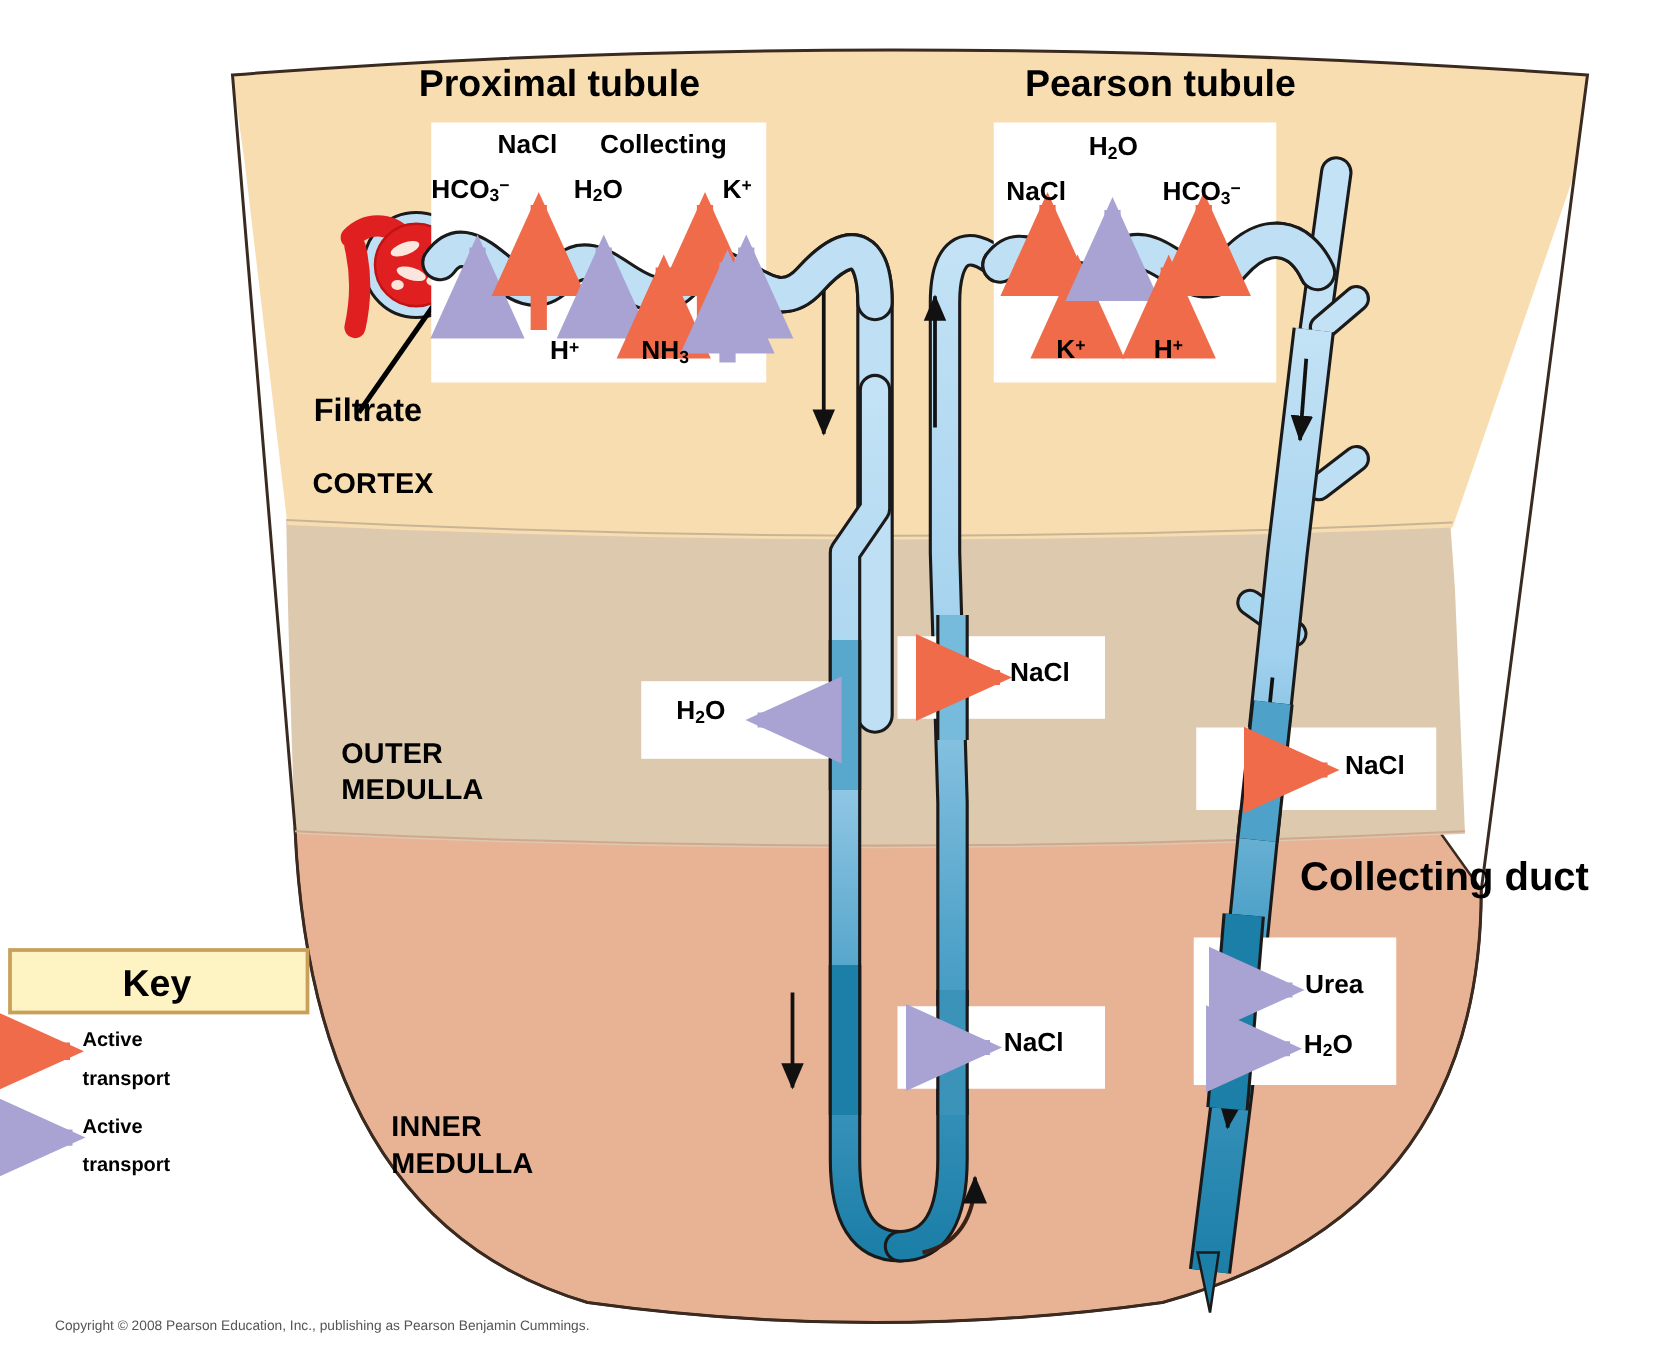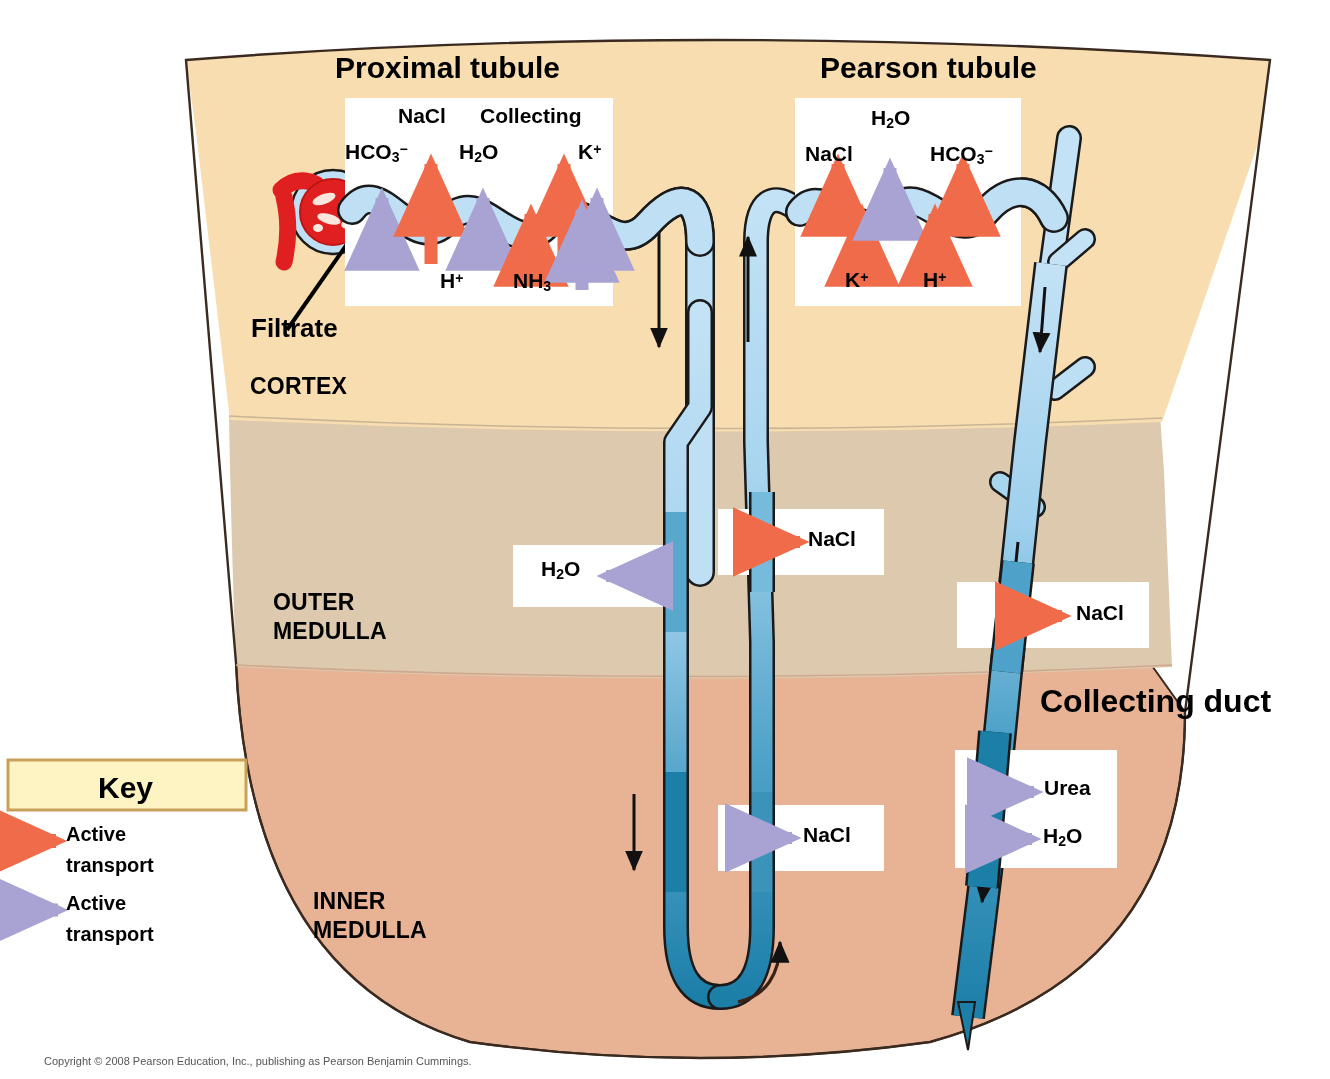--- a/index.html
+++ b/index.html
@@ -9,21 +9,21 @@
   svg#scene{position:absolute;left:0;top:0;width:1330px;height:1079px;}
 
   .lbl{position:absolute;color:#000;font-weight:bold;line-height:1.05;white-space:nowrap;}
   .title-lg{font-size:30px;}
   .zone-lbl{font-size:23px;letter-spacing:.2px;}
   .chem{font-size:21px;}
   .chem sub{font-size:14px;vertical-align:-3px;}
   .chem sup{font-size:14px;vertical-align:5px;}
   .big-lbl{font-size:32px;}
   .key-title{font-size:30px;}
-  .key-item{font-size:20px;line-height:1.08;white-space:normal;}
+  .key-item{font-size:16px;line-height:1.08;white-space:normal;}
   .copyright{position:absolute;left:5px;top:1043px;font-size:11px;font-weight:normal;
              color:#555;font-family:"Liberation Sans",sans-serif;margin-left:39px;}
 </style>
 </head>
 <body>
 
 <div id="stage">
 
 <svg id="scene" viewBox="0 0 1330 1079">
   <defs>

